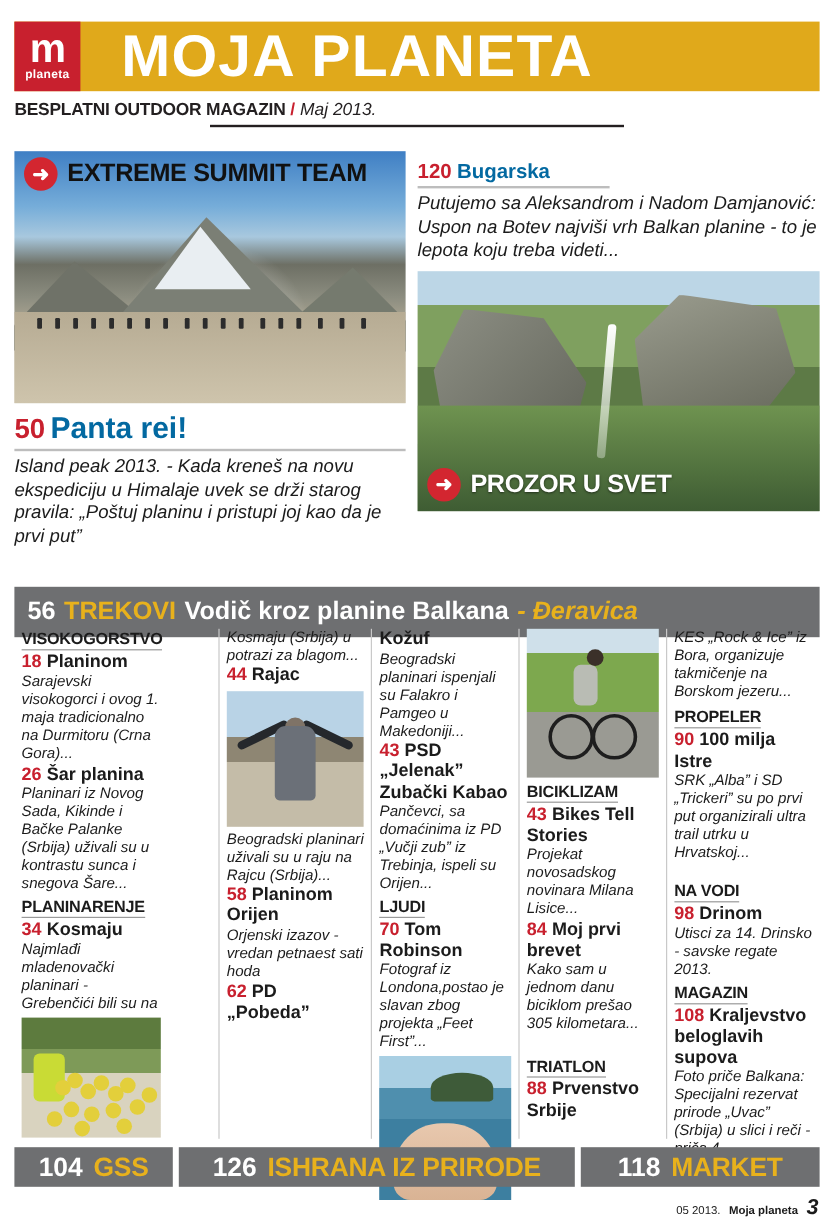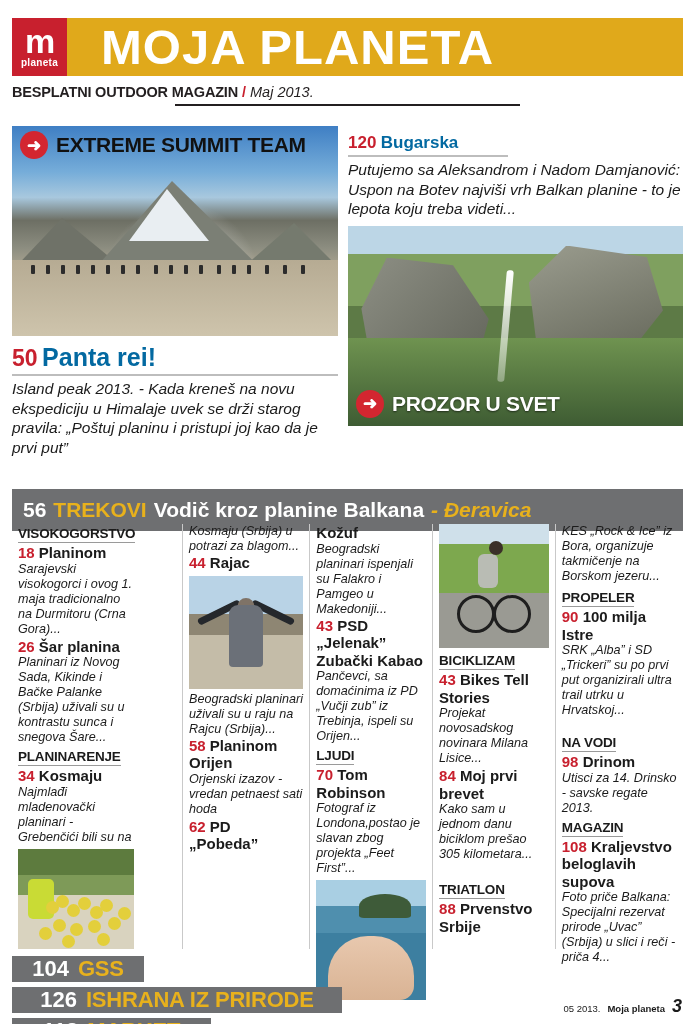--- a/index.html
+++ b/index.html
@@ -262,21 +262,21 @@
     background: #b9bcb4; border-radius: 6px; transform: translateX(-50%);
   }
   .ph-bike .rhead {
     position: absolute; left: 52%; top: 14%; width: 14px; height: 14px;
     border-radius: 50%; background: #3b3029; transform: translateX(-50%);
   }
 
   
   .bottom-bar {
     position: absolute; left: 12px; top: 956px; width: 671px; height: 33px;
-    display: flex; gap: 5px; flex-direction: column;
+    display: flex; gap: 5px;
   }
   .bb-item {
     background: #6E6F71; display: flex; align-items: center; justify-content: center;
     gap: 9px; height: 33px;
   }
   .bb-1 { width: 132px; }
   .bb-2 { width: 330px; }
   .bb-3 { width: 199px; }
   .bb-num { color: #ffffff; font-weight: 700; font-size: 22px; }
   .bb-label { color: #E8B11C; font-weight: 700; font-size: 22px; letter-spacing: -0.2px; }

